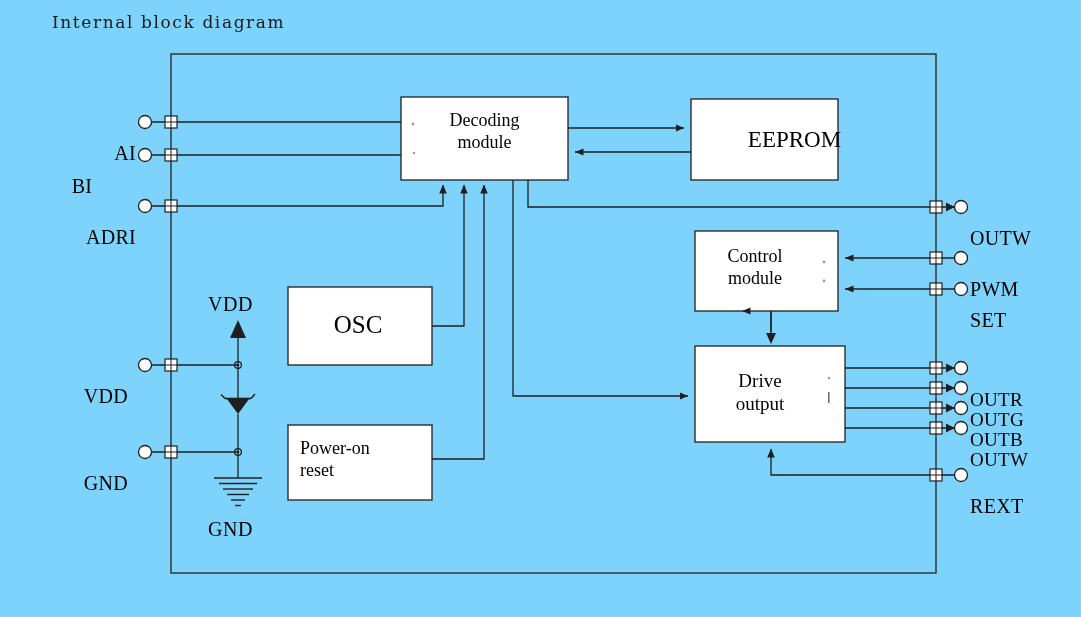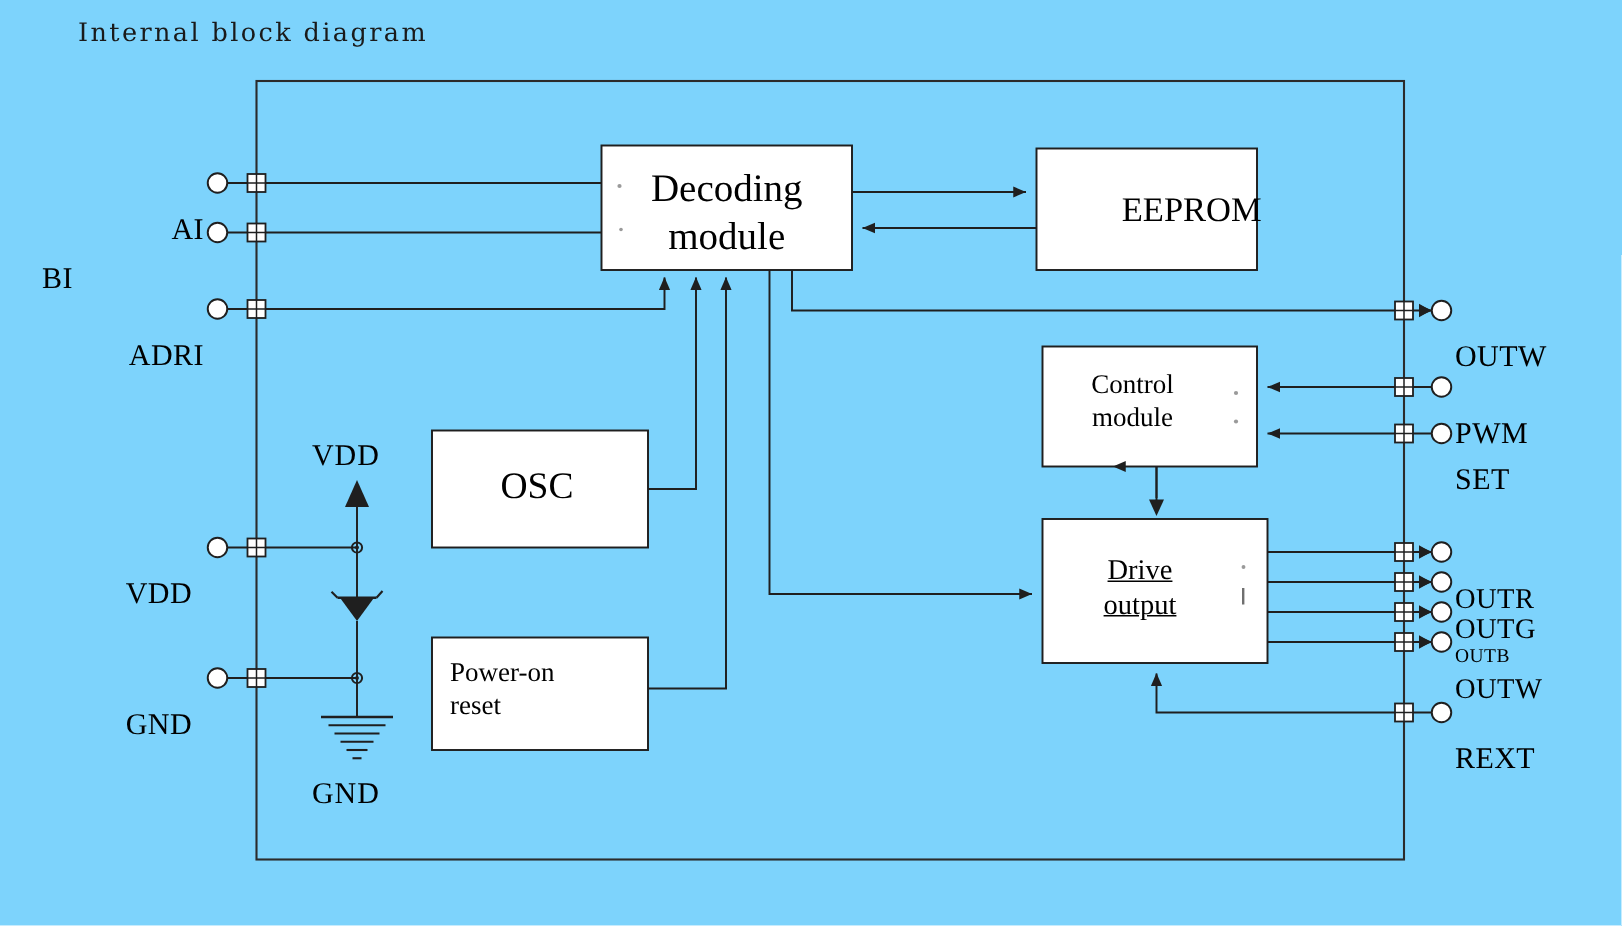--- a/index.html
+++ b/index.html
@@ -253,42 +253,42 @@
     <g fill="#9a9a9a">
       <circle cx="413" cy="124" r="1.4"></circle>
       <circle cx="414" cy="153" r="1.2"></circle>
       <circle cx="824" cy="262" r="1.4"></circle>
       <circle cx="824" cy="281" r="1.4"></circle>
       <circle cx="829" cy="378" r="1.3"></circle>
       <rect x="828" y="392" width="1.6" height="11" fill="#6f6f6f"></rect>
     </g>
   </svg>
 
-  <div class="blklabel" style="left:401px;top:110px;width:167px;font-size:26px;">Decoding
+  <div class="blklabel" style="left:401px;top:110px;width:167px;font-size:18px;">Decoding
 module</div>
   <div class="blklabel" style="left:721px;top:126px;width:147px;font-size:23px;">EEPROM</div>
   <div class="blklabel" style="left:695px;top:246px;width:120px;font-size:18px;">Control
 module</div>
-  <div class="blklabel" style="left:695px;top:369px;width:130px;font-size:19px;text-decoration:underline;">Drive
+  <div class="blklabel" style="left:695px;top:369px;width:130px;font-size:19px;">Drive
 output</div>
   <div class="blklabel" style="left:288px;top:310px;width:140px;font-size:25px;text-align:center;">OSC</div>
   <div class="blklabel" style="left:300px;top:438px;width:132px;font-size:18px;text-align:left;">Power-on
 reset</div>
 
   <div class="pinlabel" style="left:28px;top:110px;width:108px;text-align:right;font-size:20px;">AI</div>
-  <div class="pinlabel" style="left:28px;top:143px;width:108px;text-align:left;font-size:20px;">BI</div>
+  <div class="pinlabel" style="left:28px;top:143px;width:108px;text-align:center;font-size:20px;">BI</div>
   <div class="pinlabel" style="left:28px;top:194px;width:108px;text-align:right;font-size:20px;">ADRI</div>
   <div class="pinlabel" style="left:28px;top:353px;width:100px;text-align:right;font-size:20px;">VDD</div>
   <div class="pinlabel" style="left:28px;top:440px;width:100px;text-align:right;font-size:20px;">GND</div>
 
   <div class="pinlabel" style="left:970px;top:195px;font-size:20px;">OUTW</div>
   <div class="pinlabel" style="left:970px;top:246px;font-size:20px;">PWM</div>
   <div class="pinlabel" style="left:970px;top:277px;font-size:20px;">SET</div>
   <div class="pinlabel" style="left:970px;top:357px;font-size:19px;">OUTR</div>
   <div class="pinlabel" style="left:970px;top:377px;font-size:19px;">OUTG</div>
-  <div class="pinlabel" style="left:970px;top:397px;font-size:13px;">OUTB</div>
+  <div class="pinlabel" style="left:970px;top:397px;font-size:19px;">OUTB</div>
   <div class="pinlabel" style="left:970px;top:417px;font-size:19px;">OUTW</div>
   <div class="pinlabel" style="left:970px;top:463px;font-size:20px;">REXT</div>
 
   <div class="railtext" style="left:208px;top:293px;font-size:20px;">VDD</div>
   <div class="railtext" style="left:208px;top:518px;font-size:20px;">GND</div>
 
 </div>
 
 </body></html>

